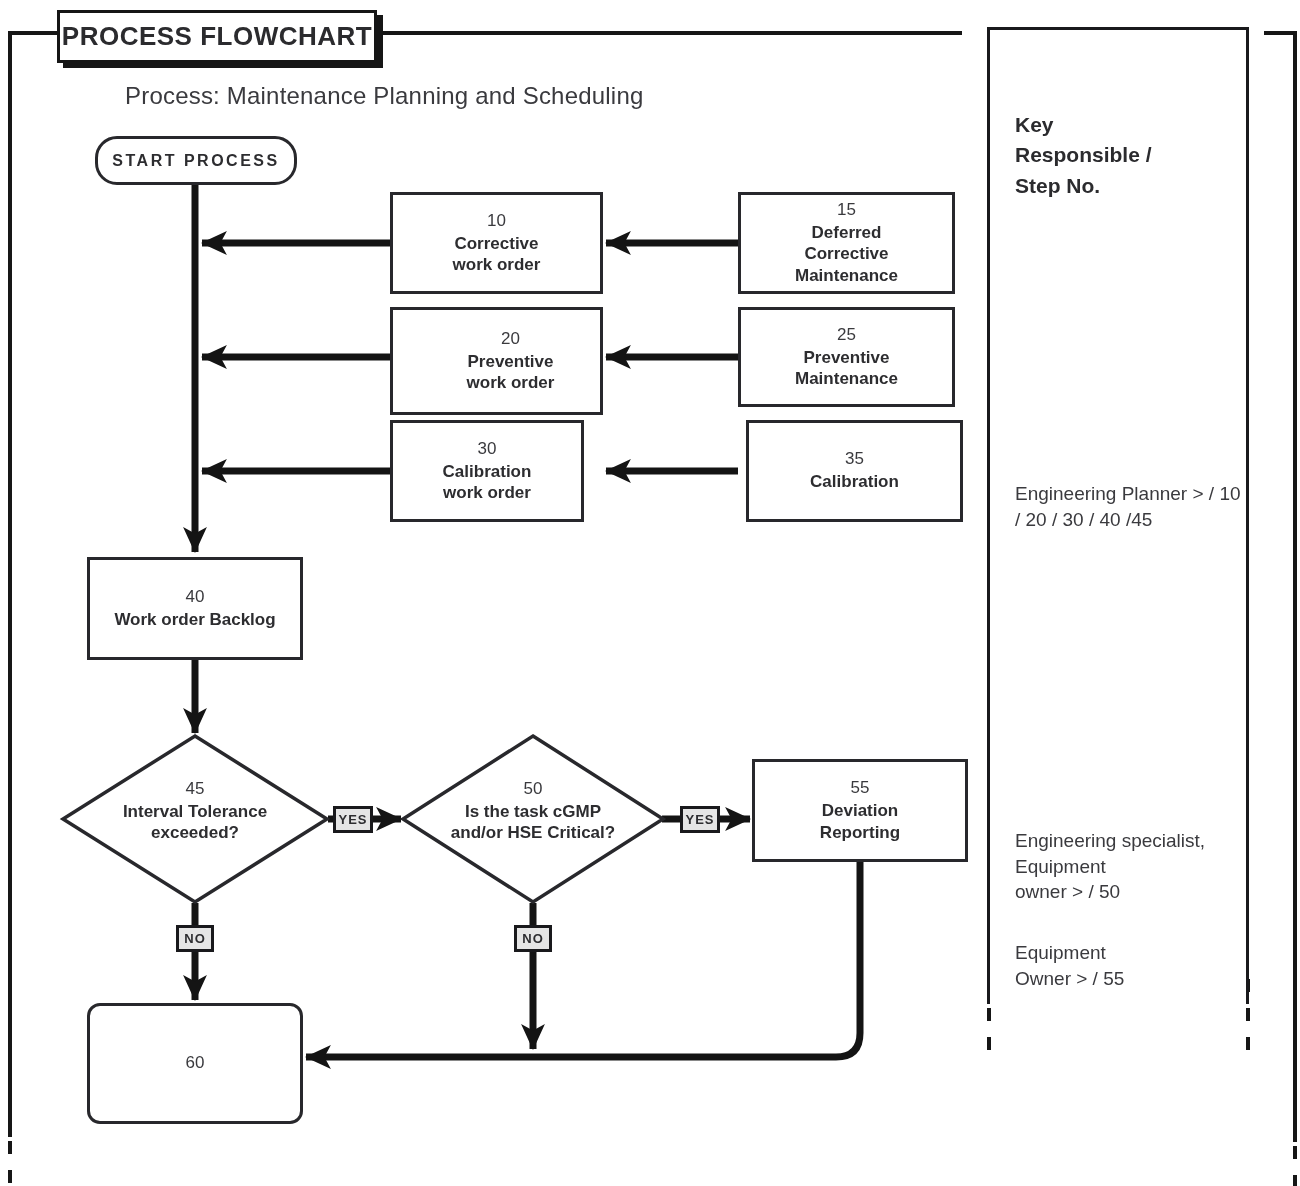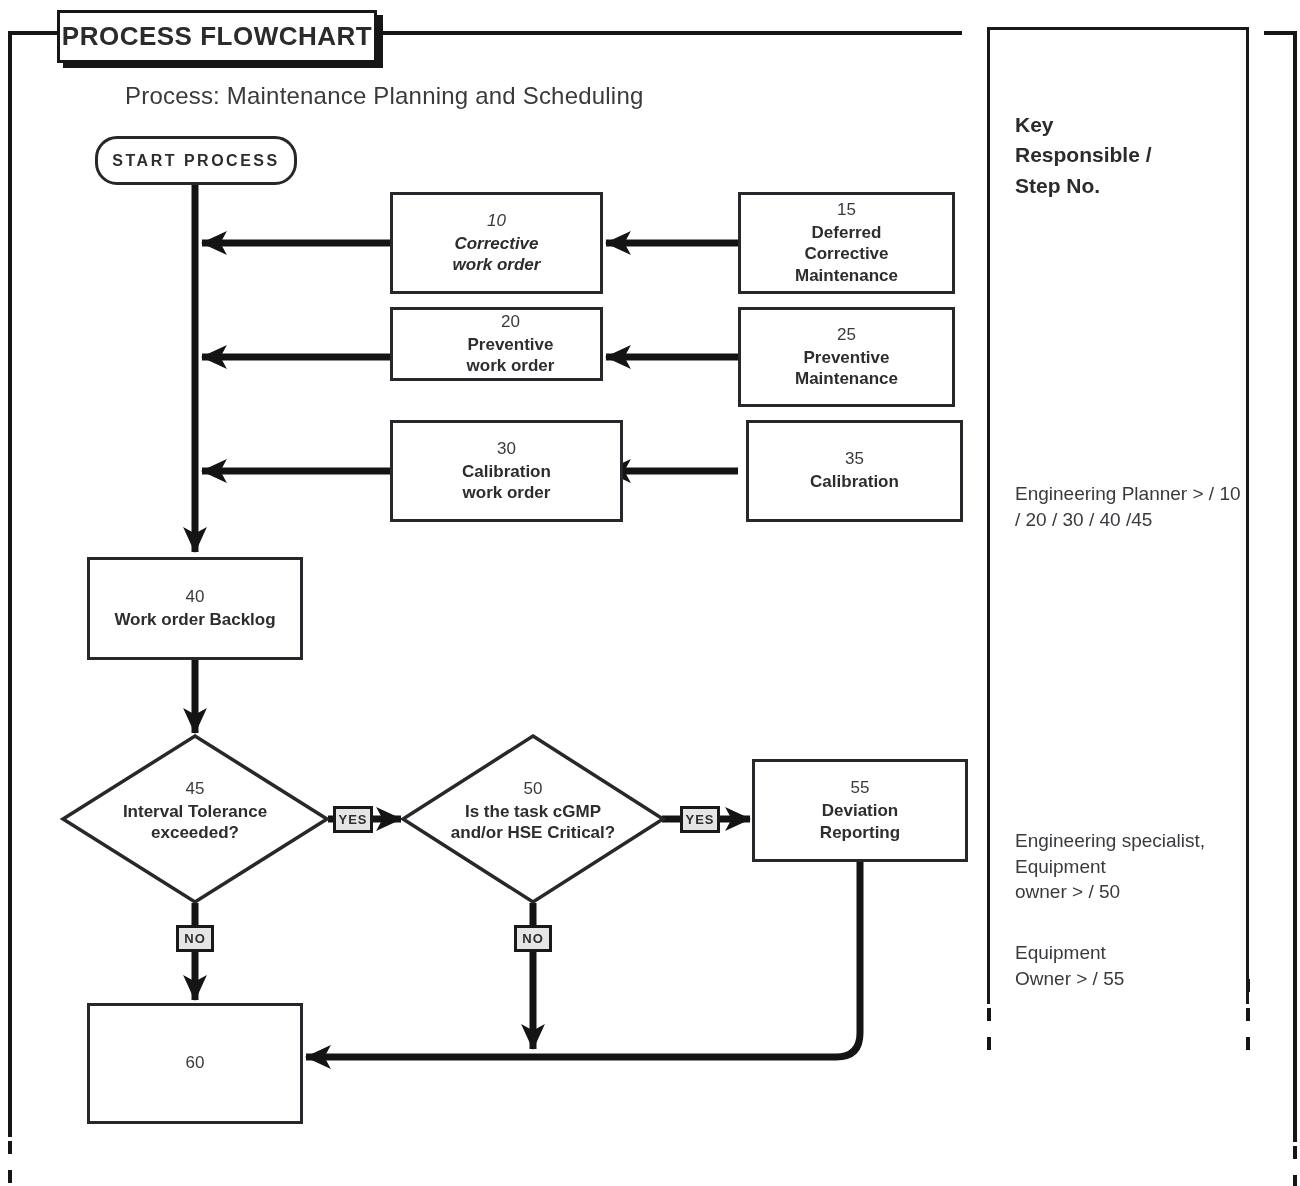--- a/index.html
+++ b/index.html
@@ -92,65 +92,65 @@
 
   <div class="title-box">
     <span>PROCESS FLOWCHART</span>
   </div>
   <div class="subtitle">Process: Maintenance Planning and Scheduling</div>
 
   <div class="node start-node" style="left:95px;top:136px;width:202px;height:49px;border-radius:22px;">
     <div class="lbl">START PROCESS</div>
   </div>
 
-  <div class="node" style="left:390px;top:192px;width:213px;height:102px;font-style:italic;">
+  <div class="node" style="left:390px;top:192px;width:213px;height:102px;">
     <div class="num">10</div>
     <div class="lbl">Corrective
 work order</div>
   </div>
   <div class="node" style="left:738px;top:192px;width:217px;height:102px;">
     <div class="num">15</div>
     <div class="lbl">Deferred
 Corrective
 Maintenance</div>
   </div>
 
-  <div class="node" style="left:390px;top:307px;width:213px;height:74px;padding-left:28px;">
+  <div class="node" style="left:390px;top:307px;width:213px;height:108px;padding-left:28px;">
     <div class="num">20</div>
     <div class="lbl">Preventive
 work order</div>
   </div>
   <div class="node" style="left:738px;top:307px;width:217px;height:100px;">
     <div class="num">25</div>
     <div class="lbl">Preventive
 Maintenance</div>
   </div>
 
-  <div class="node" style="left:390px;top:420px;width:233px;height:102px;">
+  <div class="node" style="left:390px;top:420px;width:194px;height:102px;">
     <div class="num">30</div>
     <div class="lbl">Calibration
 work order</div>
   </div>
   <div class="node" style="left:738px;top:420px;width:217px;height:102px;margin-left:8px;">
     <div class="num">35</div>
     <div class="lbl">Calibration</div>
   </div>
 
   <div class="node" style="left:87px;top:557px;width:216px;height:103px;">
     <div class="num">40</div>
     <div class="lbl">Work order Backlog</div>
   </div>
 
   <div class="node" style="left:752px;top:759px;width:216px;height:103px;">
     <div class="num">55</div>
     <div class="lbl">Deviation
 Reporting</div>
   </div>
 
-  <div class="node" style="left:87px;top:1003px;width:216px;height:121px;">
+  <div class="node" style="left:87px;top:1003px;width:216px;height:121px;border-radius:13px;">
     <div class="num">60</div>
   </div>
 
   <div class="dtext" style="left:80px;top:779px;">
     <div class="num">45</div>
     <div class="lbl">Interval Tolerance
 exceeded?</div>
   </div>
   <div class="dtext" style="left:418px;top:779px;">
     <div class="num">50</div>

